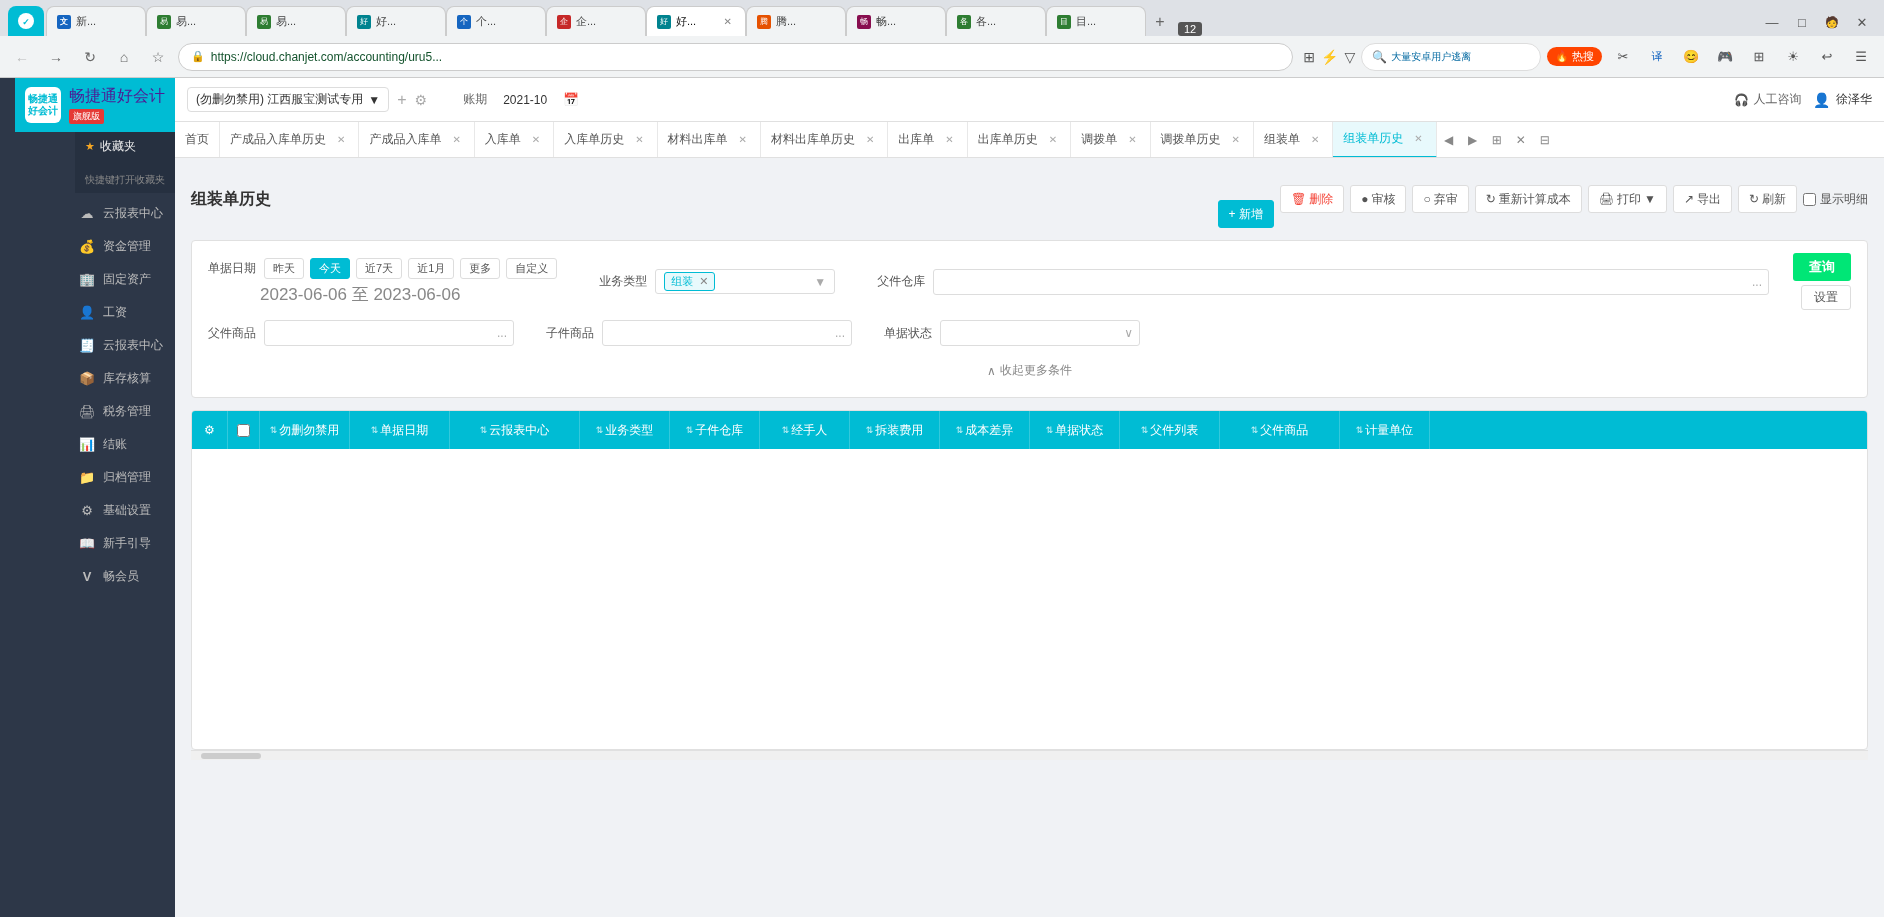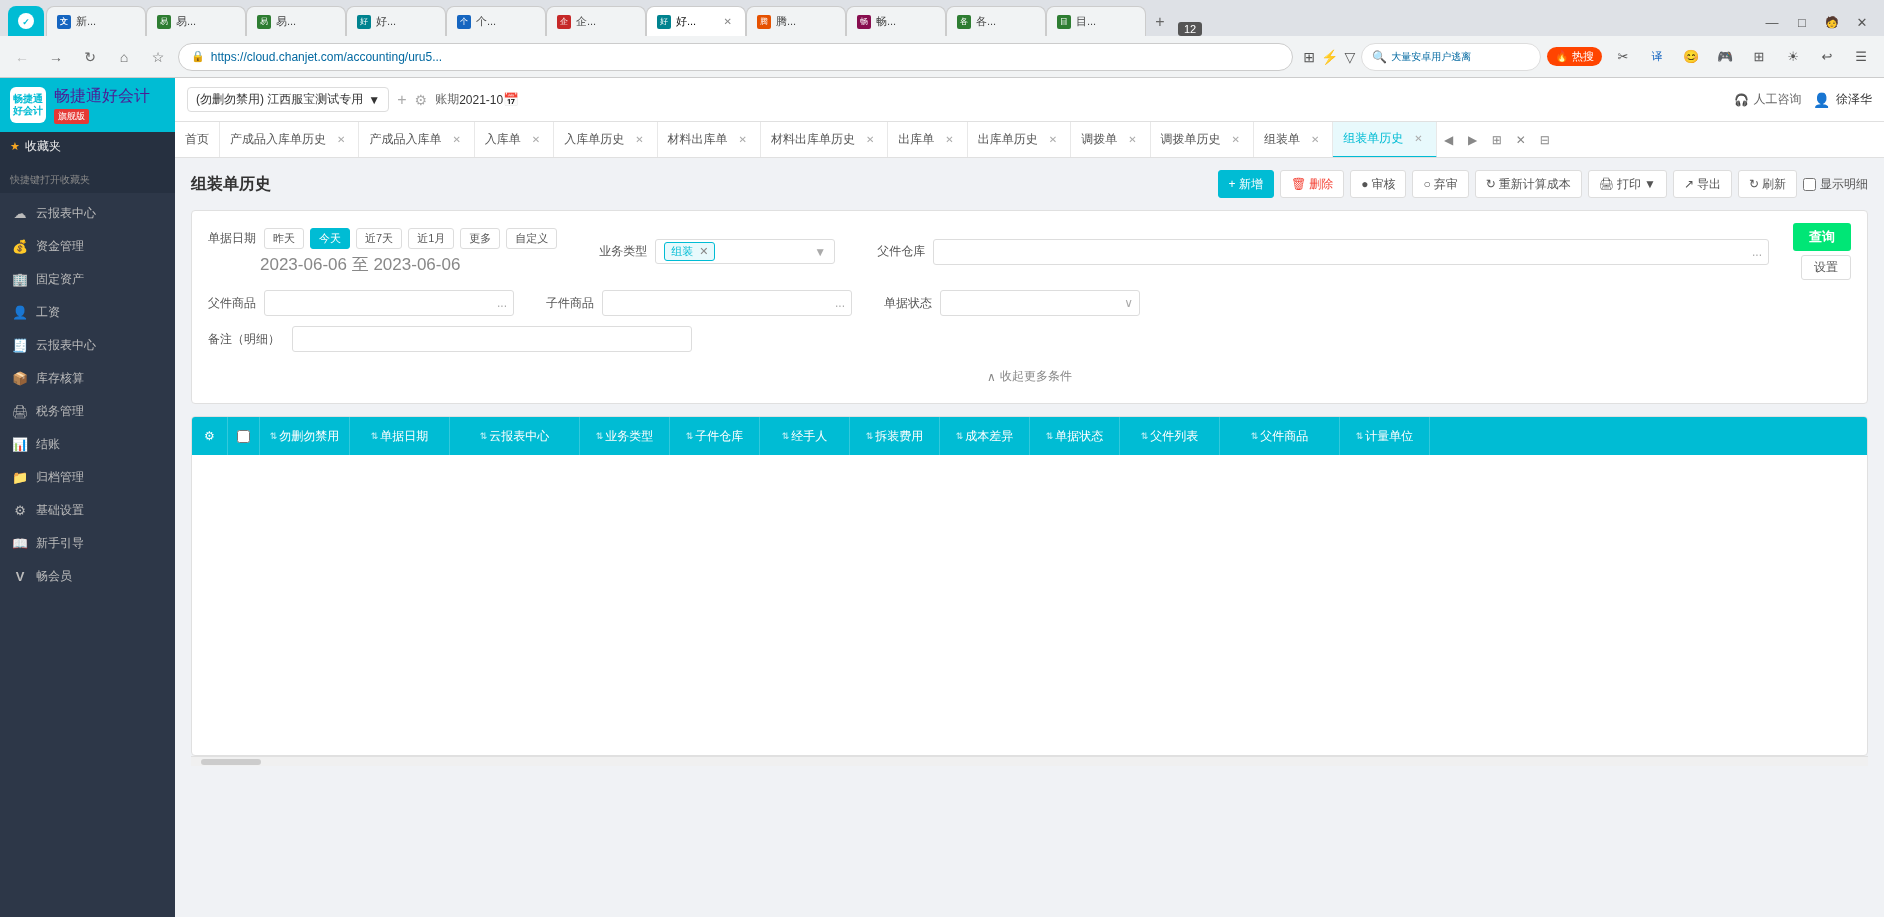--- a/index.html
+++ b/index.html
@@ -11,30 +11,30 @@
     .browser-tab .tab-close { margin-left: auto; color: #888; font-size: 10px; padding: 1px 3px; border-radius: 3px; }
     .tab-new-btn { width: 28px; height: 28px; display: flex; align-items: center; justify-content: center; color: #666; font-size: 16px; cursor: pointer; }
     .tab-window-controls { margin-left: auto; display: flex; align-items: center; gap: 2px; padding-right: 8px; }
     .tab-window-controls span { width: 28px; height: 28px; display: flex; align-items: center; justify-content: center; font-size: 13px; color: #555; cursor: pointer; border-radius: 4px; }
 
     .address-bar { display: flex; align-items: center; height: 42px; background: #f1f3f4; padding: 0 8px; gap: 6px; border-bottom: 1px solid #ccc; }
     .nav-btn { width: 28px; height: 28px; display: flex; align-items: center; justify-content: center; color: #666; font-size: 14px; cursor: pointer; border-radius: 50%; }
     .nav-btn.disabled { color: #bbb; cursor: default; }
     .address-input { flex: 1; height: 28px; background: #fff; border: 1px solid #ccc; border-radius: 14px; padding: 0 12px; font-size: 12px; color: #333; display: flex; align-items: center; gap: 6px; }
     .address-input .lock-icon { color: #555; font-size: 11px; }
-    .address-input .url-text { color: #0369a1; font-size: 12px; }
+    .address-input .url-text { color: #14532d; font-size: 12px; }
     .hot-btn { background: #ff4400; color: white; border-radius: 10px; padding: 2px 8px; font-size: 11px; cursor: pointer; }
     .toolbar-icons { display: flex; gap: 4px; }
     .toolbar-icon { width: 30px; height: 28px; display: flex; align-items: center; justify-content: center; font-size: 13px; color: #555; cursor: pointer; border-radius: 4px; }
 
     
     .app-container { display: flex; width: 100%; height: calc(917px - 78px); }
 
     
-    .sidebar { width: 175px; background: #2d3748; color: #ccc; display: flex; flex-direction: column; height: 100%; flex-shrink: 0; }
+    .sidebar { width: 175px; background: #2d3748; color: #ccc; display: flex; flex-direction: column; height: 100%; flex-shrink: 0; align-items: flex-end; }
     .sidebar-header { background: #00bcd4; padding: 8px 10px; display: flex; align-items: center; gap: 8px; }
     .sidebar-logo { width: 36px; height: 36px; background: #fff; border-radius: 6px; display: flex; align-items: center; justify-content: center; }
     .sidebar-logo-text { font-size: 10px; color: #00bcd4; font-weight: bold; line-height: 1.2; text-align: center; }
 
     .sidebar-favorites { padding: 6px 10px; background: #263040; }
     .sidebar-favorites-header { display: flex; align-items: center; gap: 5px; color: #aaa; font-size: 11px; }
     .sidebar-fav-icon { color: #f5a623; }
     .sidebar-fav-hint { font-size: 10px; color: #888; margin-top: 18px; }
 
     .sidebar-nav { flex: 1; overflow-y: auto; padding: 4px 0; }
@@ -58,21 +58,21 @@
     .page-tab.active { color: #00bcd4; border-bottom: 2px solid #00bcd4; background: #e8f9fc; }
     .page-tab .tab-x { margin-left: 4px; color: #aaa; font-size: 10px; padding: 1px 3px; border-radius: 3px; }
     .tab-scroll-btn { width: 24px; height: 36px; display: flex; align-items: center; justify-content: center; color: #888; cursor: pointer; flex-shrink: 0; }
 
     
     .page-body { flex: 1; padding: 12px 16px; overflow-y: auto; }
     .page-title-row { display: flex; align-items: center; justify-content: space-between; margin-bottom: 12px; }
     .page-title { font-size: 16px; color: #333; font-weight: bold; }
     .toolbar { display: flex; align-items: center; gap: 6px; }
     .toolbar-btn { display: flex; align-items: center; gap: 3px; padding: 4px 10px; border: 1px solid #ddd; border-radius: 3px; background: #fff; font-size: 12px; color: #555; cursor: pointer; height: 28px; }
-    .toolbar-btn.primary { background: #00bcd4; color: #fff; border-color: #00bcd4; }
+    .toolbar-btn.primary { background: #00bcd4; color: #fff; border-color: #00bcd4; margin-top: 30px; }
     .toolbar-btn.danger { background: #fff; color: #f44336; border-color: #ddd; }
 
     
     .filter-panel { background: #fff; border: 1px solid #e0e0e0; border-radius: 4px; padding: 12px 16px; margin-bottom: 12px; }
     .filter-row { display: flex; align-items: center; gap: 12px; margin-bottom: 10px; flex-wrap: wrap; }
     .filter-label { font-size: 12px; color: #555; white-space: nowrap; min-width: 50px; }
     .date-filter { display: flex; align-items: center; gap: 6px; }
     .date-quick-btn { padding: 2px 8px; border: 1px solid #ddd; border-radius: 3px; font-size: 11px; color: #555; cursor: pointer; background: #fff; }
     .date-quick-btn.active { background: #00bcd4; color: #fff; border-color: #00bcd4; }
     .date-range { font-size: 17px; color: #888; }
@@ -324,21 +324,21 @@
       <div class="company-selector">
         <span>(勿删勿禁用) 江西服宝测试专用</span>
         <span>▼</span>
       </div>
       <div style="display:flex;align-items:center;gap:4px;">
         <span style="font-size:16px;color:#aaa;">+</span>
       </div>
       <div style="display:flex;align-items:center;gap:4px;">
         <span style="font-size:14px;color:#aaa;">⚙</span>
       </div>
-      <div style="display:flex;align-items:center;gap:0;">
+      <div style="display:flex;align-items:center;gap:16px;margin-left:28px;">
         <span style="color:#666;font-size:12px;">账期</span>
         <span style="color:#333;font-size:12px;">2021-10</span>
         <span style="font-size:13px;">📅</span>
       </div>
       <div class="header-right">
         <div class="service-btn">
           <span>🎧</span>
           <span>人工咨询</span>
         </div>
         <div class="user-info">
@@ -512,24 +512,20 @@
           </div>
           <div style="display:flex;align-items:center;gap:6px;margin-left:20px;">
             <span class="filter-label">单据状态</span>
             <div style="display:flex;align-items:center;border:1px solid #ddd;border-radius:3px;height:26px;background:#fff;padding:0 6px;width:200px;">
               <span style="flex:1;"></span>
               <span style="color:#aaa;font-size:12px;">∨</span>
             </div>
           </div>
         </div>
 
-        <div class="filter-row">
-          <span class="filter-label">备注（明细）</span>
-          <input class="filter-input" type="text" style="width: 400px;">
-        </div>
 
         <div class="filter-collapse">
           <span>∧</span>
           <span>收起更多条件</span>
         </div>
       </div>
 
       <div class="data-table">
         <div class="table-header">
           <div class="th th-settings">

